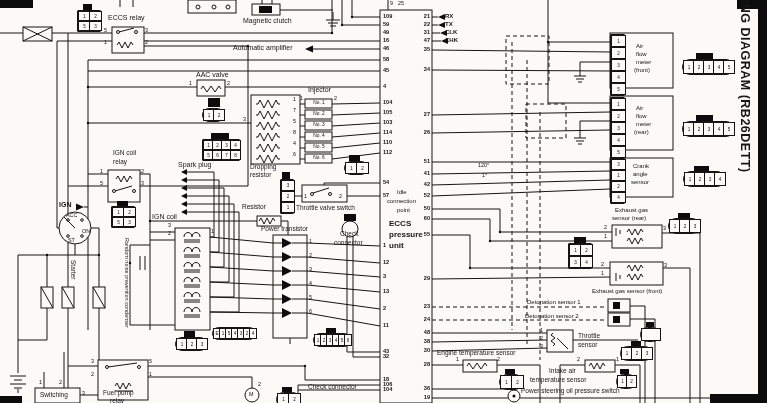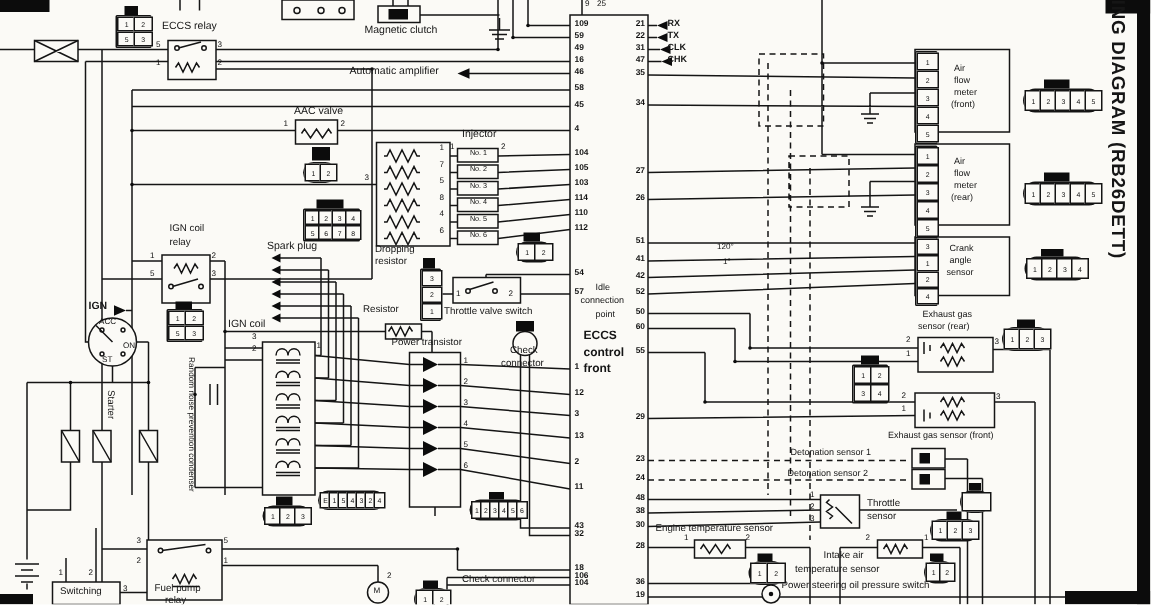--- a/index.html
+++ b/index.html
@@ -232,22 +232,22 @@
 <div class="lbl vert" style="left:76px;top:260px;font-size:6.5px;">Starter</div>
 <div class="lbl" style="left:59px;top:201px;font-size:7px;font-weight:bold;">IGN</div>
 <div class="lbl" style="left:40px;top:392px;font-size:6.5px;">Switching</div>
 <div class="lbl" style="left:103px;top:390px;font-size:6.5px;">Fuel pump</div>
 <div class="lbl" style="left:110px;top:398px;font-size:6.5px;">relay</div>
 <div class="lbl" style="left:308px;top:384px;font-size:6.5px;">Check connector</div>
 <div class="lbl" style="left:397px;top:189px;font-size:6px;">Idle</div>
 <div class="lbl" style="left:387px;top:198px;font-size:6px;">connection</div>
 <div class="lbl" style="left:397px;top:207px;font-size:6px;">point</div>
 <div class="lbl" style="left:389px;top:220px;font-size:8px;font-weight:bold;">ECCS</div>
-<div class="lbl" style="left:389px;top:231px;font-size:8px;font-weight:bold;">control</div>
-<div class="lbl" style="left:389px;top:242px;font-size:8px;font-weight:bold;">front</div>
+<div class="lbl" style="left:389px;top:231px;font-size:8px;font-weight:bold;">pressure</div>
+<div class="lbl" style="left:389px;top:242px;font-size:8px;font-weight:bold;">unit</div>
 <div class="lbl" style="left:636px;top:43px;font-size:6px;">Air</div>
 <div class="lbl" style="left:636px;top:51px;font-size:6px;">flow</div>
 <div class="lbl" style="left:636px;top:59px;font-size:6px;">meter</div>
 <div class="lbl" style="left:634px;top:67px;font-size:6px;">(front)</div>
 <div class="lbl" style="left:636px;top:105px;font-size:6px;">Air</div>
 <div class="lbl" style="left:636px;top:113px;font-size:6px;">flow</div>
 <div class="lbl" style="left:636px;top:121px;font-size:6px;">meter</div>
 <div class="lbl" style="left:634px;top:129px;font-size:6px;">(rear)</div>
 <div class="lbl" style="left:633px;top:163px;font-size:6px;">Crank</div>
 <div class="lbl" style="left:633px;top:171px;font-size:6px;">angle</div>

